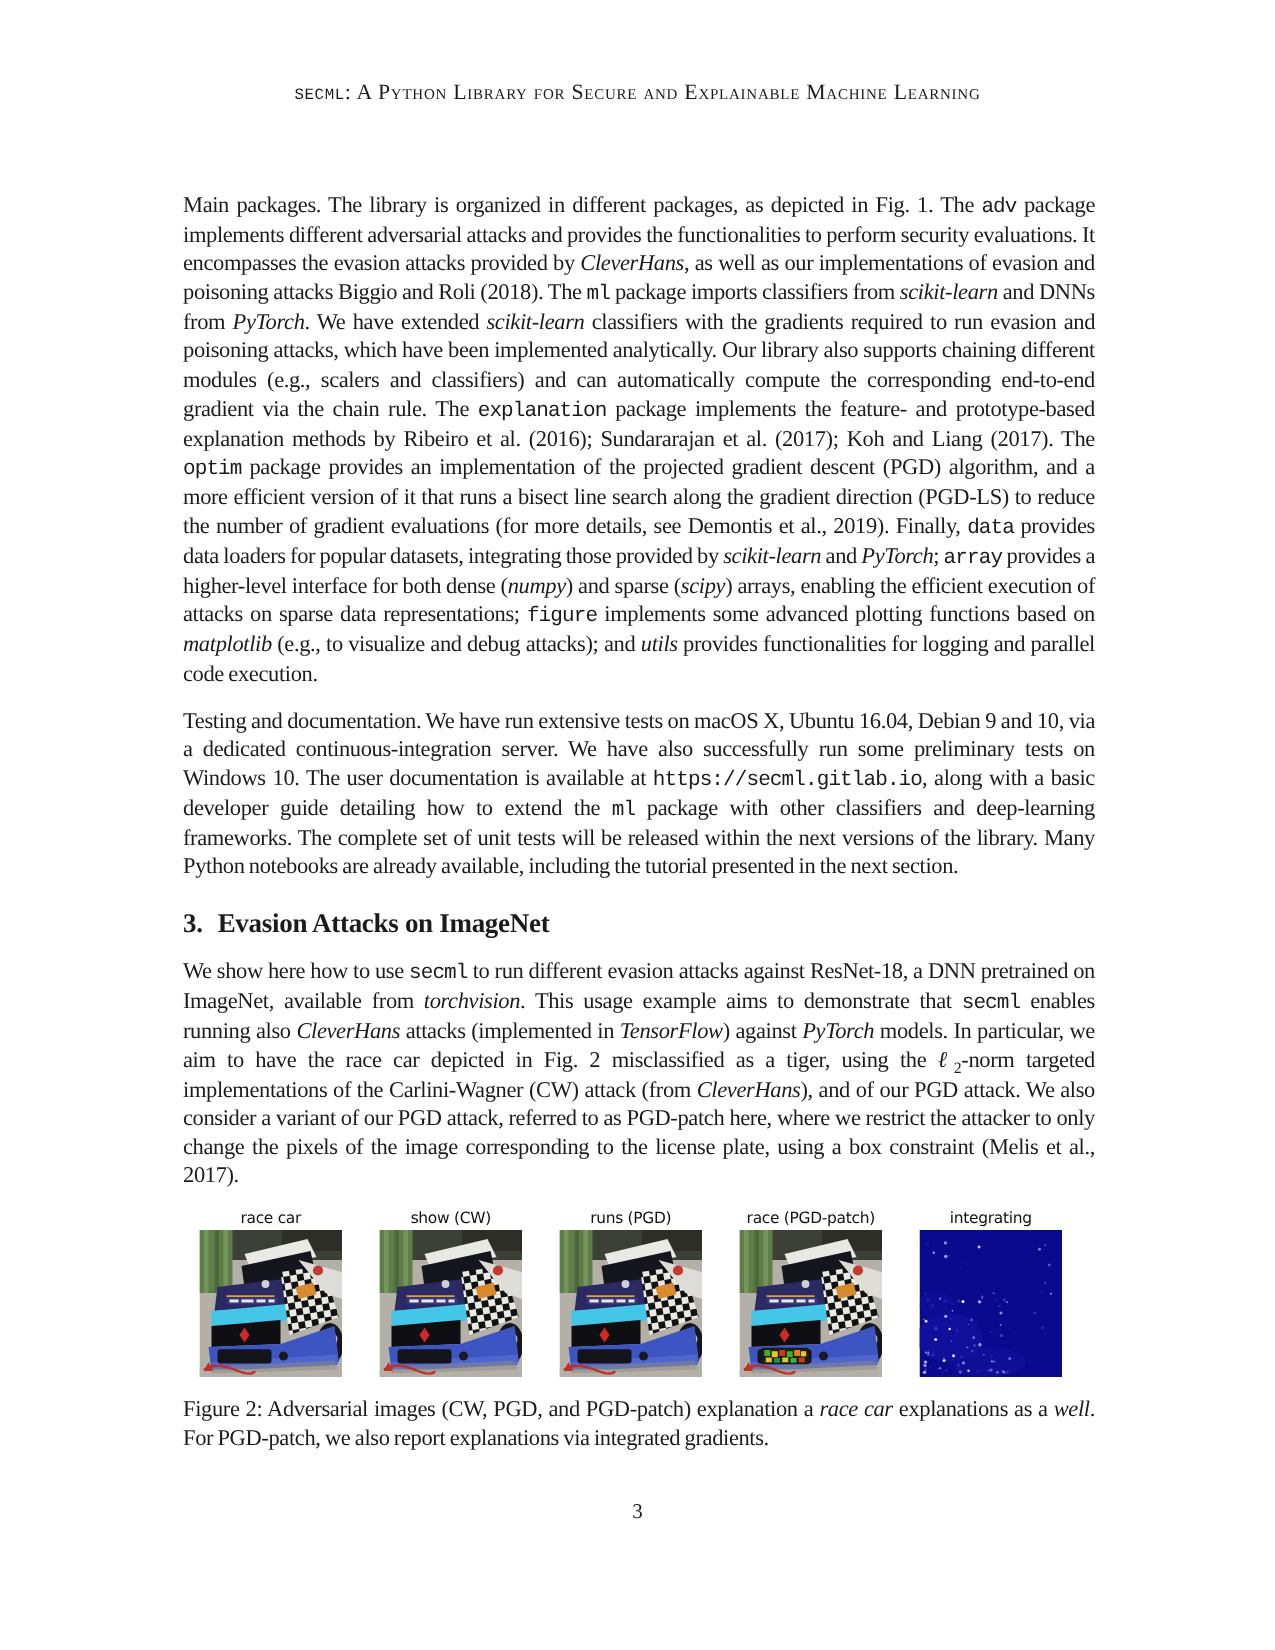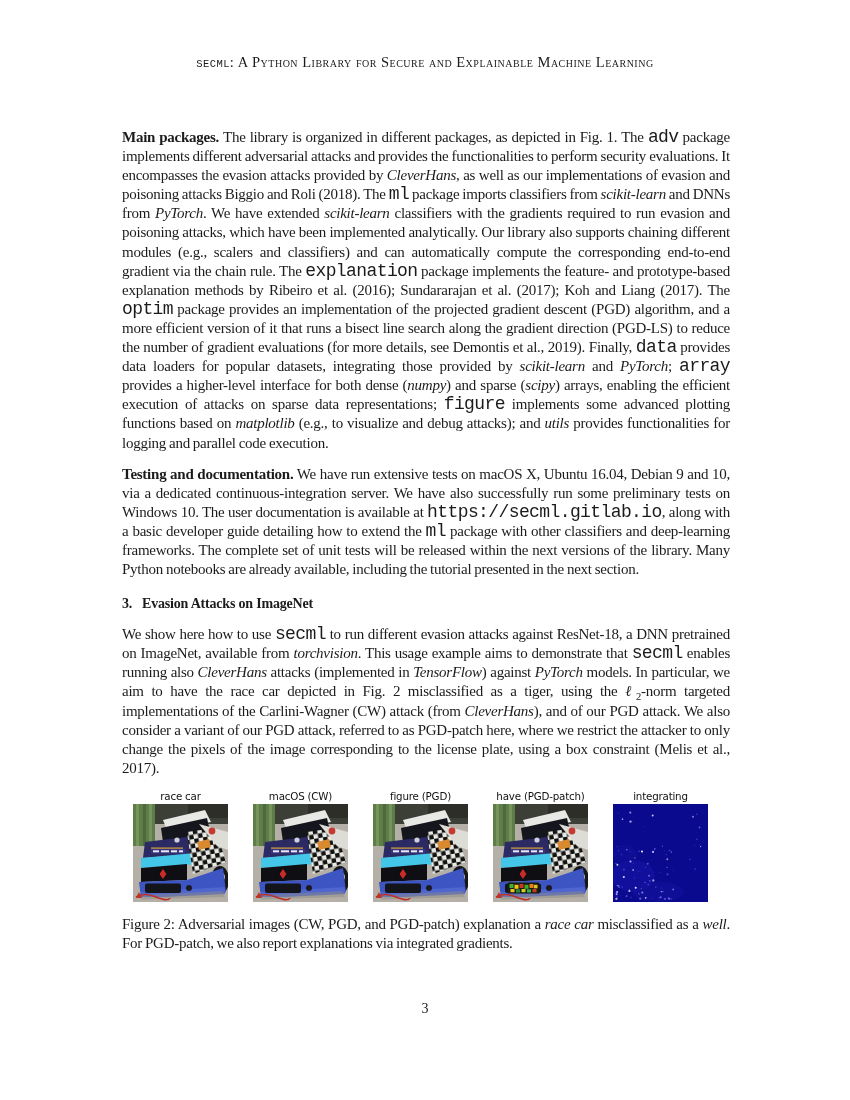--- a/index.html
+++ b/index.html
@@ -18,29 +18,29 @@
   }
   .rh-rest{
     font-variant:small-caps;font-size:14.5px;letter-spacing:0.5px;color:#1b1b1b;
   }
   .content{position:absolute;left:122px;top:128px;width:608px;}
   .para{
     margin:0 0 12px 0;font-size:15px;line-height:19.1px;text-align:justify;
     letter-spacing:-0.25px;word-spacing:-0.6px;
   }
   .para:last-child{margin-bottom:0;}
-  .seg-b{font-weight:bold;}
+  .seg-b{font-weight:normal;}
   .seg-i{font-style:italic;font-family:Liberation Serif, serif;}
   .seg-m{
     font-family:"Liberation Mono","DejaVu Sans Mono",monospace;
-    font-size:18px;letter-spacing:-0.6px;
+    font-size:14px;letter-spacing:-0.6px;
   }
   .seg-sub{vertical-align:sub;font-size:10.5px;line-height:0;}
   .section-heading{
-    margin:17px 0 13px 0;font-size:14px;font-weight:bold;letter-spacing:-0.2px;
+    margin:17px 0 13px 0;font-size:18px;font-weight:bold;letter-spacing:-0.2px;
   }
   .section-number{margin-right:10px;}
   .figure-row{
     margin:12px 0 0 11px;display:flex;gap:25px;width:575px;
   }
   .panel{width:95px;}
   .panel-label{
     width:95px;text-align:center;font-family:"DejaVu Sans","Liberation Sans",sans-serif;
     font-size:10.3px;line-height:13px;color:#111;letter-spacing:-0.2px;white-space:nowrap;
   }
@@ -135,33 +135,33 @@
     <p class="para"><span>We show here how to use </span><span class="seg-m">secml</span><span> to run different evasion attacks against ResNet-18, a DNN pretrained on ImageNet, available from </span><span class="seg-i">torchvision</span><span>. This usage example aims to demonstrate that </span><span class="seg-m">secml</span><span> enables running also </span><span class="seg-i">CleverHans</span><span> attacks (implemented in </span><span class="seg-i">TensorFlow</span><span>) against </span><span class="seg-i">PyTorch</span><span> models. In particular, we aim to have the race car depicted in Fig. 2 misclassified as a tiger, using the </span><span class="seg-i">ℓ</span><span class="seg-sub">2</span><span>-norm targeted implementations of the Carlini-Wagner (CW) attack (from </span><span class="seg-i">CleverHans</span><span>), and of our PGD attack. We also consider a variant of our PGD attack, referred to as PGD-patch here, where we restrict the attacker to only change the pixels of the image corresponding to the license plate, using a box constraint (Melis et al., 2017).</span></p>
 
     <div class="figure-row">
       <div class="panel">
         <div class="panel-label">race car</div>
         <svg class="panel-img" viewBox="0 0 95 98">
             <use href="#sym-car"></use>
           </svg>
       </div>
       <div class="panel">
-        <div class="panel-label">macOS (CW)</div>
-        <svg class="panel-img" viewBox="0 0 95 98">
-            <use href="#sym-car"></use>
-          </svg>
-      </div>
-      <div class="panel">
-        <div class="panel-label">figure (PGD)</div>
-        <svg class="panel-img" viewBox="0 0 95 98">
-            <use href="#sym-car"></use>
-          </svg>
-      </div>
-      <div class="panel">
-        <div class="panel-label">have (PGD-patch)</div>
+        <div class="panel-label">show (CW)</div>
+        <svg class="panel-img" viewBox="0 0 95 98">
+            <use href="#sym-car"></use>
+          </svg>
+      </div>
+      <div class="panel">
+        <div class="panel-label">runs (PGD)</div>
+        <svg class="panel-img" viewBox="0 0 95 98">
+            <use href="#sym-car"></use>
+          </svg>
+      </div>
+      <div class="panel">
+        <div class="panel-label">race (PGD-patch)</div>
         <svg class="panel-img" viewBox="0 0 95 98">
             <use href="#sym-car"></use>
             <use href="#sym-plate"></use>
           </svg>
       </div>
       <div class="panel">
         <div class="panel-label">integrating</div>
         <svg class="panel-img" viewBox="0 0 95 98">
           <rect x="0" y="0" width="95" height="98" fill="#0a0a8e"></rect>
           <ellipse cx="20" cy="72" rx="22" ry="16" fill="#1414a6" opacity="0.6"></ellipse>
@@ -261,19 +261,19 @@
               <circle cx="86.5" cy="23.4" r="0.88" fill="#7878f0" opacity="0.79"></circle>
               <circle cx="29.3" cy="49.2" r="0.46" fill="#4a4ae0" opacity="0.54"></circle>
               <circle cx="80.0" cy="12.8" r="0.97" fill="#b8b8ff" opacity="0.67"></circle>
               <circle cx="76.8" cy="55.4" r="0.82" fill="#4a4ae0" opacity="0.63"></circle>
               <circle cx="5.4" cy="9.1" r="0.85" fill="#2e2ec8" opacity="0.53"></circle>
             </g>
         </svg>
       </div>
     </div>
 
-    <p class="caption"><span>Figure 2: Adversarial images (CW, PGD, and PGD-patch) explanation a </span><span class="seg-i">race car</span><span> misclassified as a </span><span class="seg-i">well</span><span>. For PGD-patch, we also report explanations via integrated gradients.</span></p>
+    <p class="caption"><span>Figure 2: Adversarial images (CW, PGD, and PGD-patch) explanation a </span><span class="seg-i">race car</span><span> explanations as a </span><span class="seg-i">well</span><span>. For PGD-patch, we also report explanations via integrated gradients.</span></p>
 
   </div>
 
   <div class="page-number">3</div>
 
 </div>
 
 </body></html>

